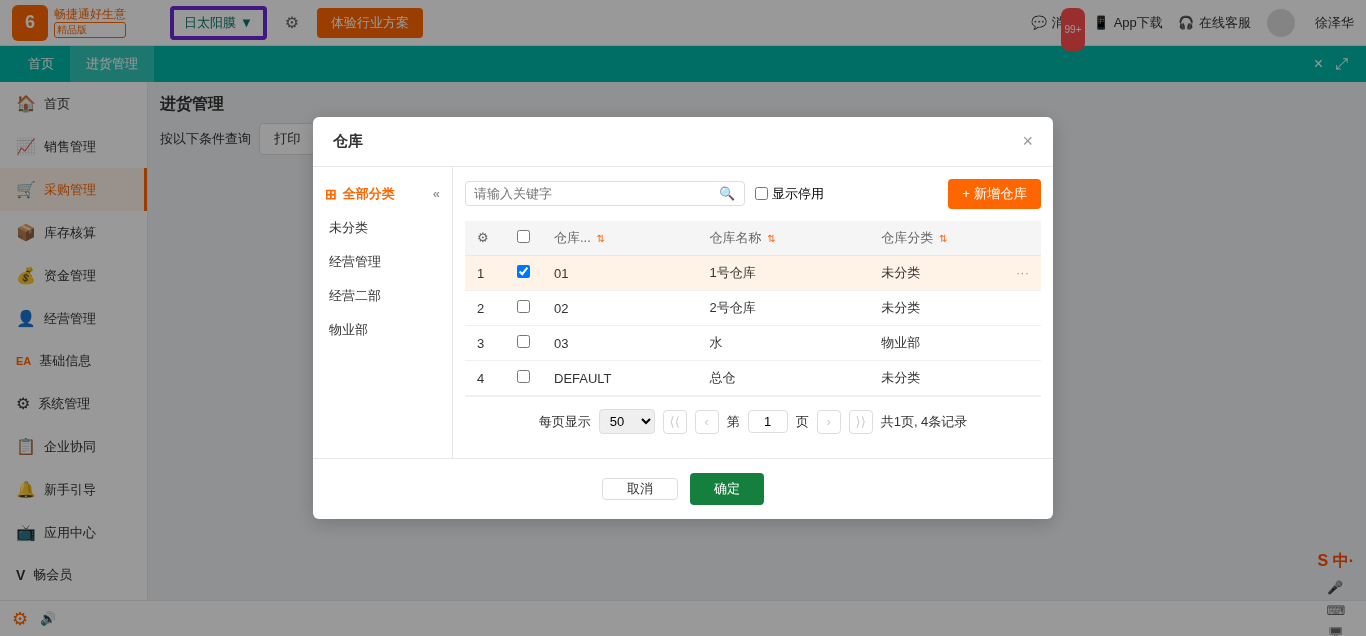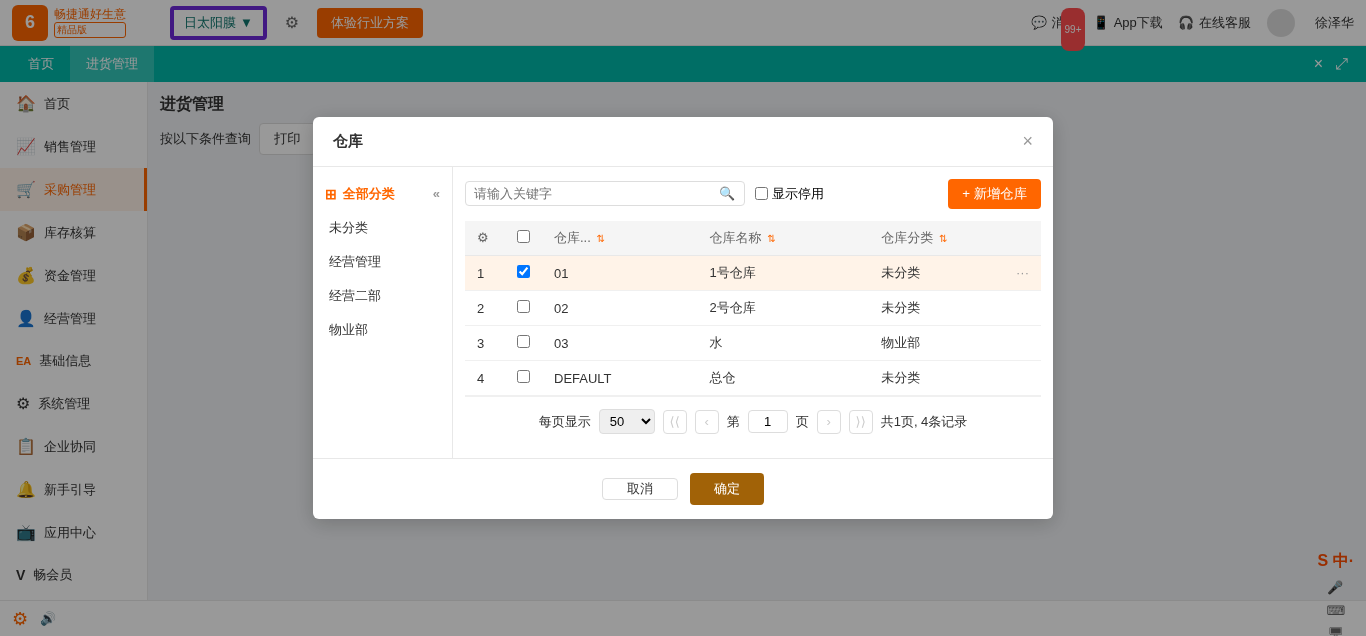--- a/index.html
+++ b/index.html
@@ -128,21 +128,21 @@
     .page-btn { width: 24px; height: 24px; display: flex; align-items: center; justify-content: center; border: 1px solid #ddd; border-radius: 4px; cursor: pointer; color: #666; background: #fff; }
     .page-btn.disabled { color: #ccc; cursor: not-allowed; }
     .page-input { width: 40px; border: 1px solid #ddd; border-radius: 4px; padding: 3px 6px; text-align: center; font-size: 13px; }
 
     
     .modal-footer {
       display: flex; align-items: center; justify-content: center;
       padding: 14px 20px; border-top: 1px solid #e8e8e8; gap: 12px;
     }
     .btn-cancel { background: #fff; color: #333; border: 1px solid #ddd; border-radius: 4px; padding: 1px 24px; cursor: pointer; font-size: 13px; }
-    .btn-confirm { background: #a16207; color: #fff; border: none; border-radius: 4px; padding: 7px 24px; cursor: pointer; font-size: 13px; }
+    .btn-confirm { background: #15803d; color: #fff; border: none; border-radius: 4px; padding: 7px 24px; cursor: pointer; font-size: 13px; }
 
     
     .bottom-bar {
       position: fixed; bottom: 0; left: 0; right: 0; height: 36px;
       background: #fff; border-top: 1px solid #e8e8e8;
       display: flex; align-items: center; padding: 0 12px; gap: 12px;
       z-index: 99;
     }
     .bottom-right { margin-left: auto; display: flex; align-items: center; gap: 8px; flex-direction: column; }
   </style>

